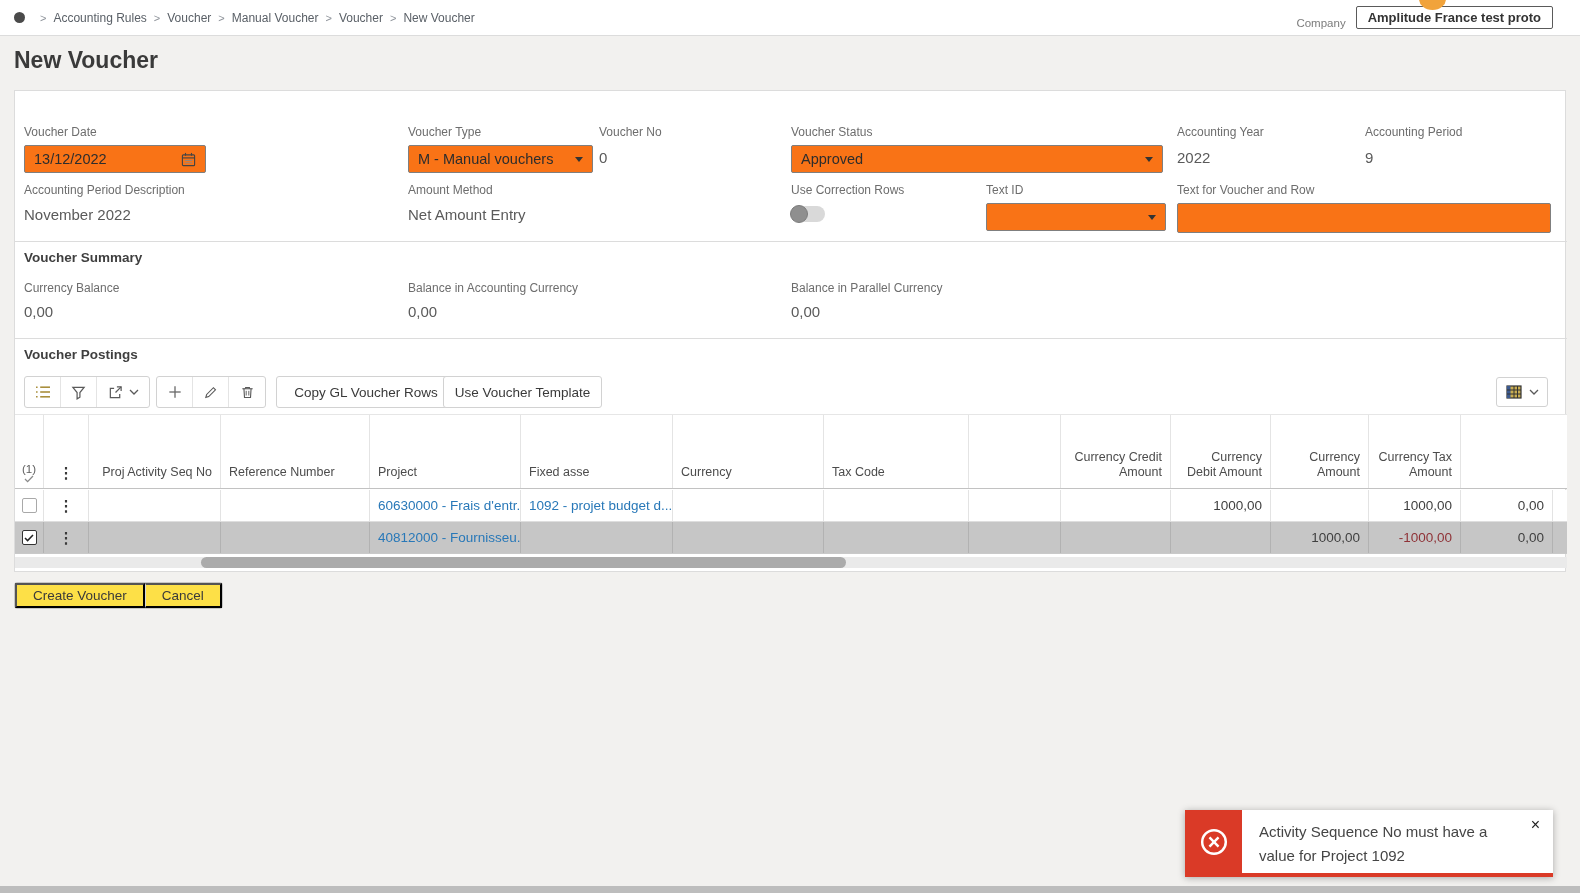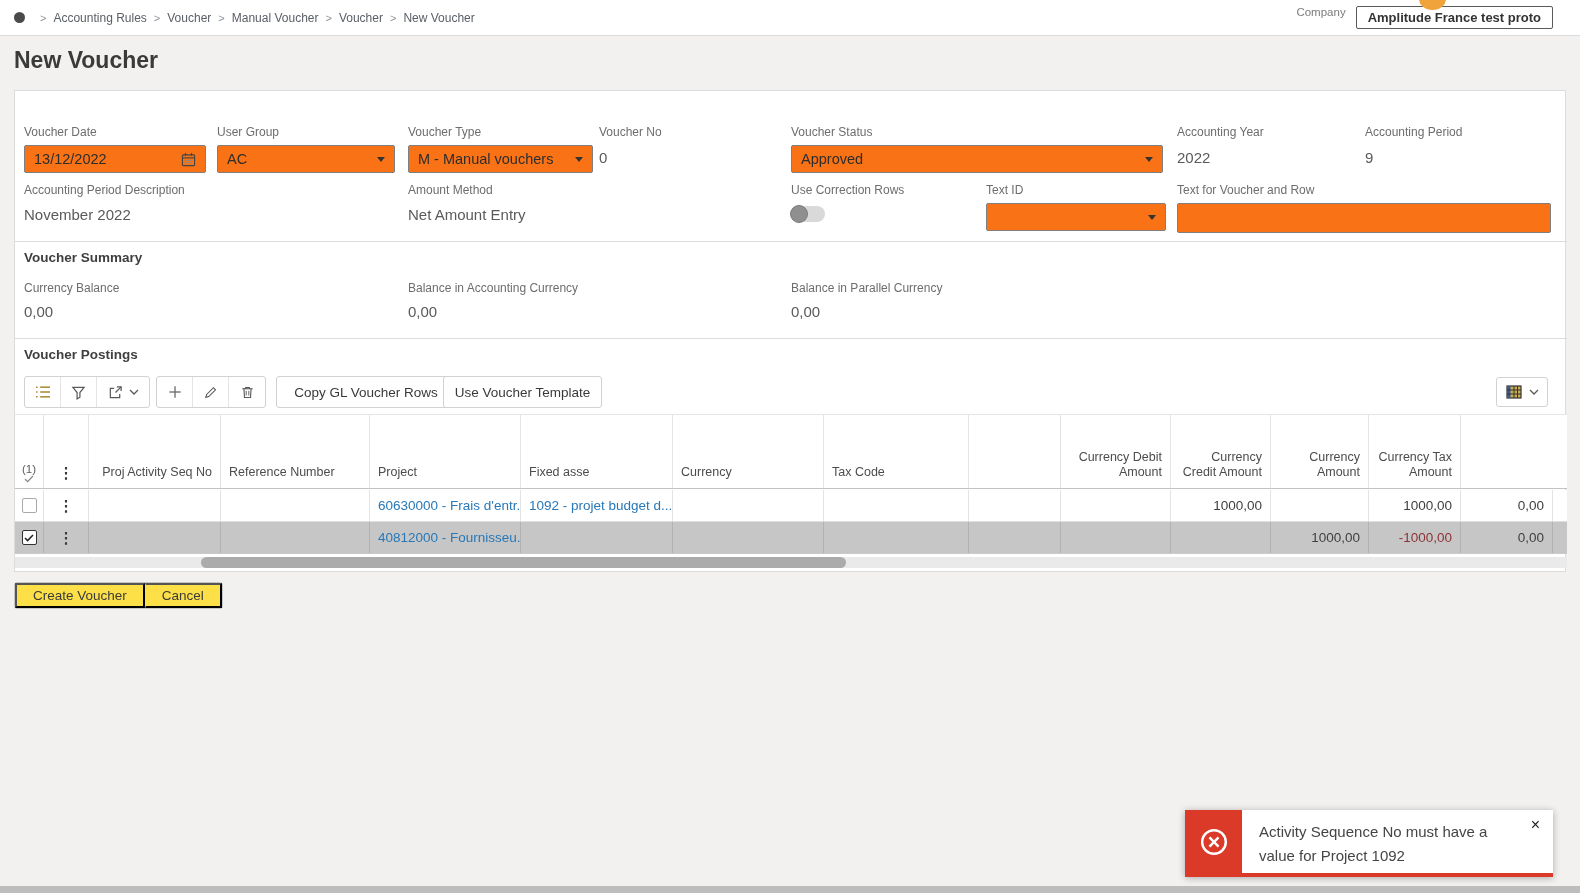--- a/index.html
+++ b/index.html
@@ -7,21 +7,21 @@
   body { font-family:"Liberation Sans", sans-serif; background:#f2f1ef; color:#3f3f3f; }
   .abs { position:absolute; }
   .screen { position:relative; width:1580px; height:893px; overflow:hidden; }
 
   
   .topbar { position:absolute; left:0; top:0; width:1580px; height:36px; background:#fff;
             border-bottom:1px solid #dcdcdc; display:flex; align-items:center; padding:0 27px 0 14px; }
   .menu-dot { width:11px; height:11px; border-radius:50%; background:#4a4a4a; flex:0 0 auto; }
   .crumbs { display:flex; align-items:center; margin-left:8px; font-size:12px; color:#5a6067; }
   .crumb-sep { color:#8d9299; margin:0 7px; font-size:11px; }
-  .topbar-right { margin-left:auto; display:flex; align-items:flex-start; gap:10px; }
+  .topbar-right { margin-left:auto; display:flex; align-items:flex-end; gap:10px; }
   .company-label { font-size:11.5px; color:#7c7c7c; }
   .company-btn { border:1px solid #5a5a5a; background:#fff; border-radius:2px; padding:3px 11px;
                  font-size:13px; font-weight:bold; color:#333; }
   .avatar-orange { position:absolute; left:1419px; top:-12px; width:27px; height:22px; border-radius:50%;
                    background:#f1a33b; }
 
   
   .page-title { position:absolute; left:14px; top:47px; font-size:23px; font-weight:bold; color:#3a3a3a; }
 
   
@@ -130,27 +130,20 @@
           <rect x="1.5" y="3" width="13" height="11.5" rx="1" fill="none" stroke="#444" stroke-width="1.2"></rect>
           <line x1="1.5" y1="6.3" x2="14.5" y2="6.3" stroke="#444" stroke-width="1.2"></line>
           <line x1="4.8" y1="1" x2="4.8" y2="4" stroke="#444" stroke-width="1.2"></line>
           <line x1="11.2" y1="1" x2="11.2" y2="4" stroke="#444" stroke-width="1.2"></line>
           <line x1="4" y1="9" x2="12" y2="9" stroke="#888" stroke-width="1"></line>
           <line x1="4" y1="11.5" x2="12" y2="11.5" stroke="#888" stroke-width="1"></line>
         </svg>
       </div>
     </div>
 
-    <div class="abs" style="left:202px; top:34px; width:178px">
-      <div class="label">User Group</div>
-      <div class="select-box" style="margin-top:6px">
-        <span>AC</span>
-        <span class="caret"></span>
-      </div>
-    </div>
 
     <div class="abs" style="left:393px; top:34px; width:185px">
       <div class="label">Voucher Type</div>
       <div class="select-box" style="margin-top:6px">
         <span>M - Manual vouchers</span>
         <span class="caret"></span>
       </div>
     </div>
 
     <div class="abs" style="left:584px; top:34px">
@@ -307,22 +300,22 @@
         </svg>
       </div>
       <div class="th kebab">⋮</div>
       <div class="th r">Proj Activity Seq No</div>
       <div class="th">Reference Number</div>
       <div class="th">Project</div>
       <div class="th">Fixed asse</div>
       <div class="th">Currency</div>
       <div class="th">Tax Code</div>
       <div class="th"></div>
+      <div class="th r">Currency Credit Amount</div>
       <div class="th r">Currency Debit Amount</div>
-      <div class="th r">Currency Credit Amount</div>
       <div class="th r">Currency Amount</div>
       <div class="th r">Currency Tax Amount</div>
       <div class="th" style="border-right:none"></div>
     </div>
 
     <div class="trow row1">
       <div class="cell selcell">
         <span class="cb"></span>
       </div>
       <div class="cell kebab">⋮</div>

